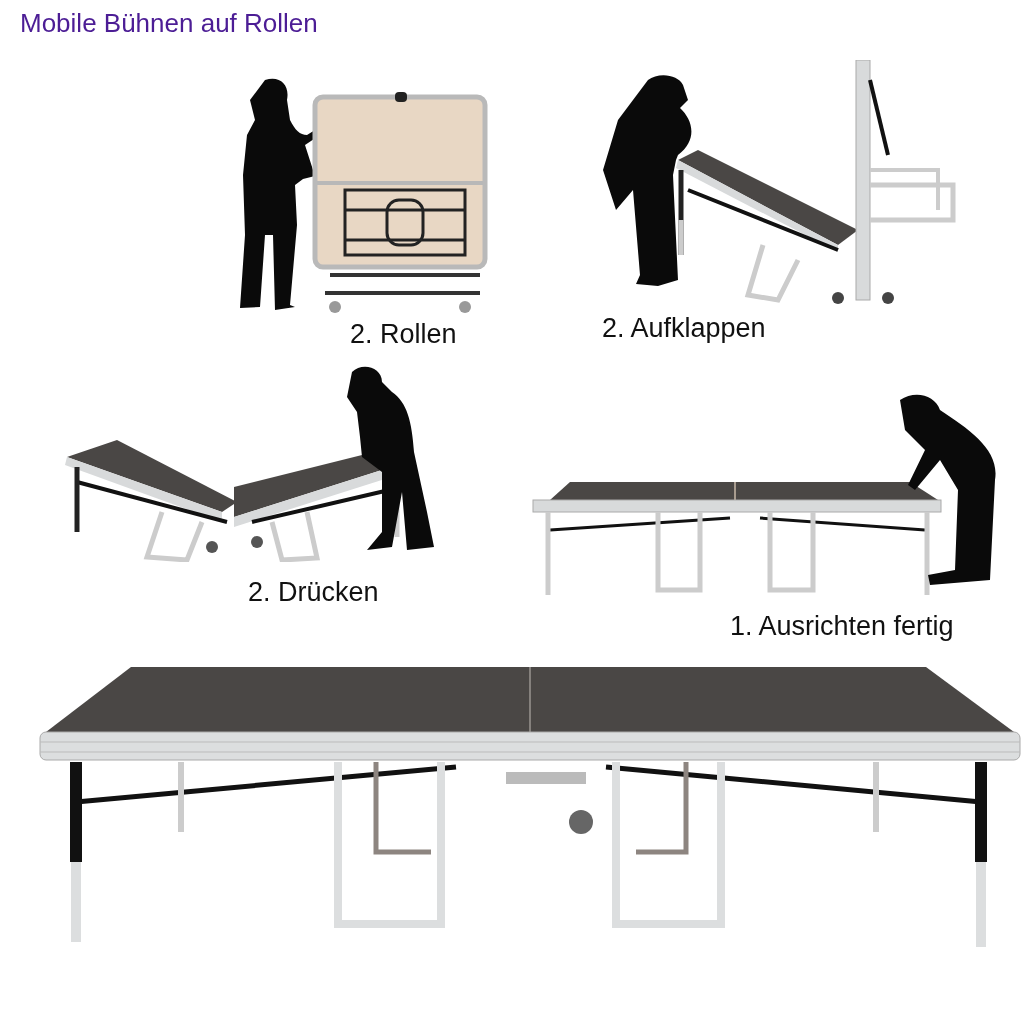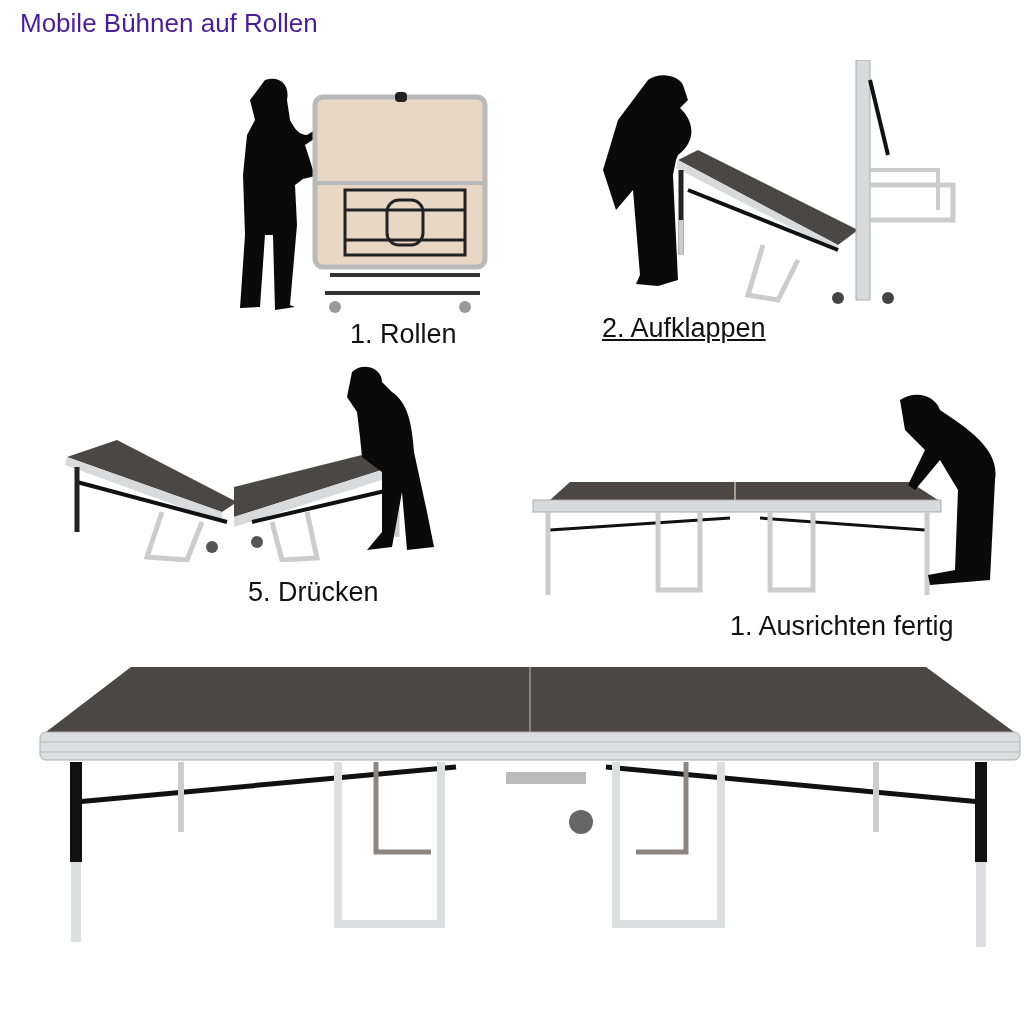--- a/index.html
+++ b/index.html
@@ -23,59 +23,59 @@
     <rect x="110" y="115" width="120" height="65" fill="none" stroke="#222" stroke-width="3"></rect>
     <rect x="152" y="125" width="36" height="45" rx="12" fill="none" stroke="#222" stroke-width="3"></rect>
     <line x1="110" y1="135" x2="230" y2="135" stroke="#222" stroke-width="3"></line>
     <line x1="110" y1="165" x2="230" y2="165" stroke="#222" stroke-width="3"></line>
     <line x1="95" y1="200" x2="245" y2="200" stroke="#333" stroke-width="4"></line>
     <line x1="90" y1="218" x2="245" y2="218" stroke="#333" stroke-width="4"></line>
     <circle cx="100" cy="232" r="6" fill="#999"></circle>
     <circle cx="230" cy="232" r="6" fill="#999"></circle>
   </svg>
 </div>
-<div class="caption" style="left:350px;top:318px;">1. Rollen</div>
+<div class="caption" style="left:350px;top:318px;">2. Rollen</div>
 
 <div class="fig" style="left:598px;top:60px;">
   <svg width="370" height="250" viewBox="0 0 370 250">
     <path d="M50 20 C60 12 80 14 85 25 L90 40 L82 48 C95 60 100 80 80 95 L78 100 L75 115 L80 220 L60 226 L38 224 L42 215 L35 130 L18 150 L5 110 L20 60 Z" fill="#0a0a0a"></path>
     <polygon points="80,100 100,90 260,170 240,185" fill="#4a4745"></polygon>
     <polygon points="80,100 240,185 240,192 78,108" fill="#d8dadb"></polygon>
     <line x1="90" y1="130" x2="240" y2="190" stroke="#111" stroke-width="4"></line>
     <line x1="83" y1="110" x2="83" y2="195" stroke="#222" stroke-width="5"></line>
     <line x1="83" y1="160" x2="83" y2="195" stroke="#ccc" stroke-width="5"></line>
     <path d="M165 185 L150 235 L180 240 L200 200" fill="none" stroke="#ccc" stroke-width="5"></path>
     <rect x="258" y="0" width="14" height="240" fill="#d8dadb" stroke="#aaa"></rect>
     <path d="M272 125 L355 125 L355 160 L272 160" fill="none" stroke="#ccc" stroke-width="5"></path>
     <path d="M272 110 L340 110 L340 150" fill="none" stroke="#ccc" stroke-width="4"></path>
     <line x1="272" y1="20" x2="290" y2="95" stroke="#111" stroke-width="4"></line>
     <circle cx="240" cy="238" r="6" fill="#444"></circle>
     <circle cx="290" cy="238" r="6" fill="#444"></circle>
   </svg>
 </div>
-<div class="caption" style="left:602px;top:312px;text-decoration:underline;">2. Aufklappen</div>
+<div class="caption" style="left:602px;top:312px;">2. Aufklappen</div>
 
 <div class="fig" style="left:62px;top:362px;">
   <svg width="380" height="200" viewBox="0 0 380 200">
     <polygon points="5,95 55,78 175,140 160,150" fill="#4a4745"></polygon>
     <polygon points="5,95 160,150 160,160 3,103" fill="#d8dadb"></polygon>
     <polygon points="172,125 320,88 345,100 172,155" fill="#4a4745"></polygon>
     <polygon points="172,155 345,100 345,110 172,165" fill="#d8dadb"></polygon>
     <line x1="15" y1="120" x2="165" y2="160" stroke="#111" stroke-width="4"></line>
     <line x1="190" y1="160" x2="340" y2="125" stroke="#111" stroke-width="4"></line>
     <line x1="15" y1="105" x2="15" y2="170" stroke="#222" stroke-width="5"></line>
     <line x1="335" y1="110" x2="335" y2="175" stroke="#ccc" stroke-width="5"></line>
     <path d="M100 150 L85 195 L125 198 L140 160" fill="none" stroke="#ccc" stroke-width="5"></path>
     <path d="M210 160 L220 198 L255 196 L245 150" fill="none" stroke="#ccc" stroke-width="5"></path>
     <circle cx="150" cy="185" r="6" fill="#555"></circle>
     <circle cx="195" cy="180" r="6" fill="#555"></circle>
     <path d="M290 10 C300 0 320 5 320 20 L330 30 C345 40 350 60 352 90 L365 150 L372 185 L345 188 L340 130 L330 185 L305 188 L320 170 L320 110 L300 95 L298 75 L295 50 L285 35 Z" fill="#0a0a0a"></path>
   </svg>
 </div>
-<div class="caption" style="left:248px;top:576px;">5. Drücken</div>
+<div class="caption" style="left:248px;top:576px;">2. Drücken</div>
 
 <div class="fig" style="left:530px;top:390px;">
   <svg width="480" height="210" viewBox="0 0 480 210">
     <polygon points="20,110 40,92 380,92 408,110" fill="#4a4745"></polygon>
     <line x1="205" y1="92" x2="205" y2="118" stroke="#c9b9a8" stroke-width="1.5"></line>
     <rect x="3" y="110" width="408" height="12" fill="#d8dadb" stroke="#aaa"></rect>
     <line x1="20" y1="140" x2="200" y2="128" stroke="#111" stroke-width="3"></line>
     <line x1="230" y1="128" x2="395" y2="140" stroke="#111" stroke-width="3"></line>
     <line x1="18" y1="122" x2="18" y2="205" stroke="#ccc" stroke-width="5"></line>
     <line x1="397" y1="122" x2="397" y2="205" stroke="#ccc" stroke-width="5"></line>

